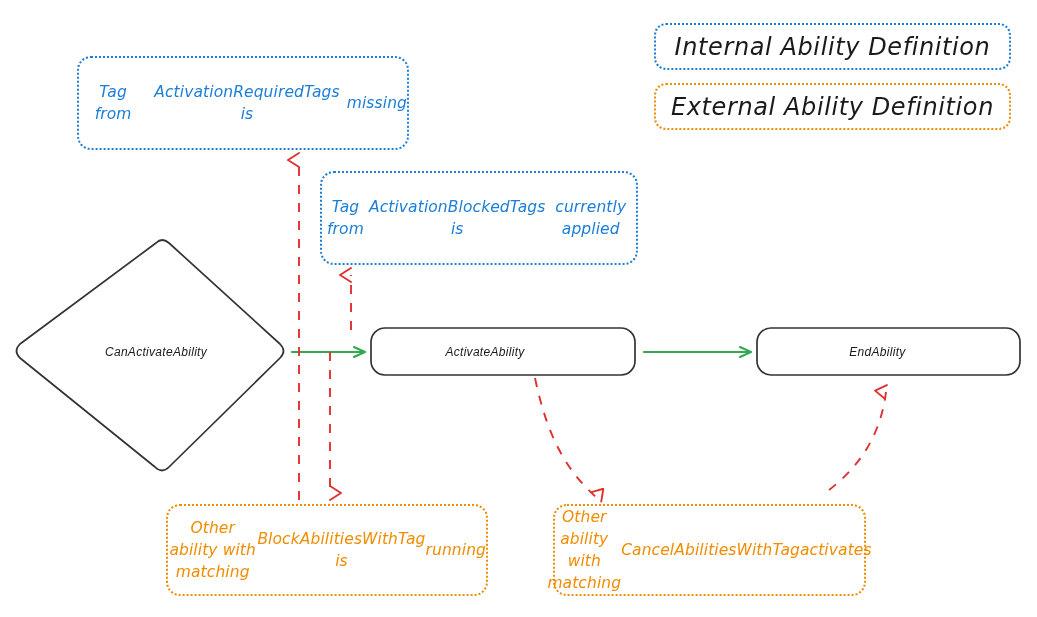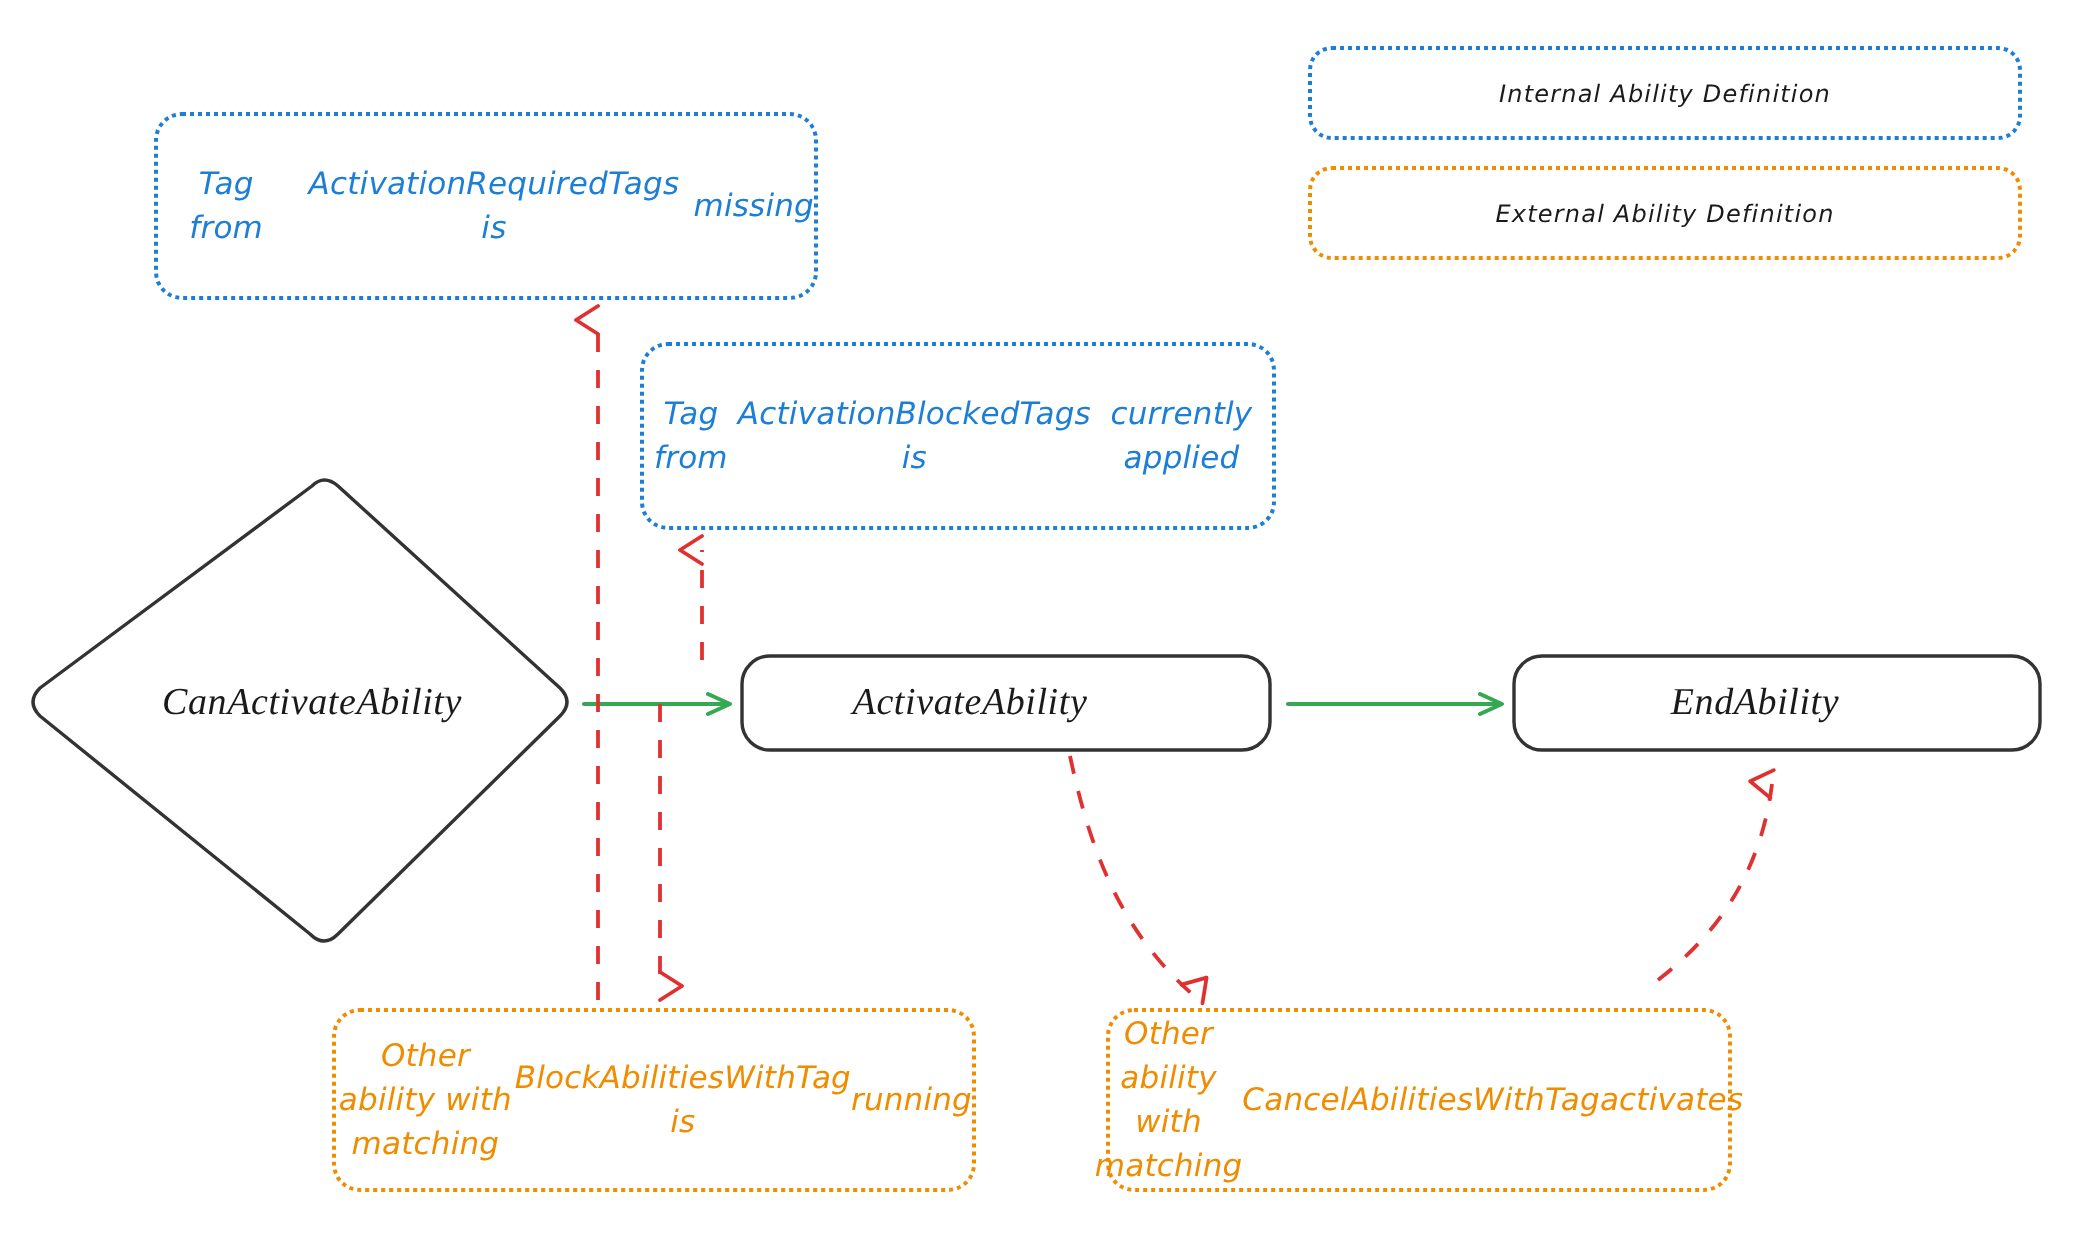--- a/index.html
+++ b/index.html
@@ -24,22 +24,22 @@
     pointer-events: none;
   }
 
   
   .node-label {
     position: absolute;
     display: flex;
     align-items: center;
     justify-content: center;
     color: #1a1a1a;
-    font-family: Liberation Serif, serif;
-    font-size: 19px;
+    font-family: Liberation Sans, sans-serif;
+    font-size: 12px;
     font-style: italic;
     letter-spacing: 0.3px;
     white-space: nowrap;
   }
 
   
   .callout {
     position: absolute;
     box-sizing: border-box;
     display: flex;
@@ -69,21 +69,21 @@
   .legend-item {
     position: absolute;
     box-sizing: border-box;
     display: flex;
     align-items: center;
     justify-content: center;
     border-radius: 12px;
     background: #ffffff;
     color: #1a1a1a;
     font-family: "DejaVu Sans", sans-serif;
-    font-size: 12px;
+    font-size: 24px;
     font-style: italic;
     letter-spacing: 0.6px;
     white-space: nowrap;
   }
   .legend-item.internal { border: 2.4px dotted #1c7ed6; }
   .legend-item.external { border: 2.4px dotted #f08c00; }
 </style>
 </head>
 <body>
 

